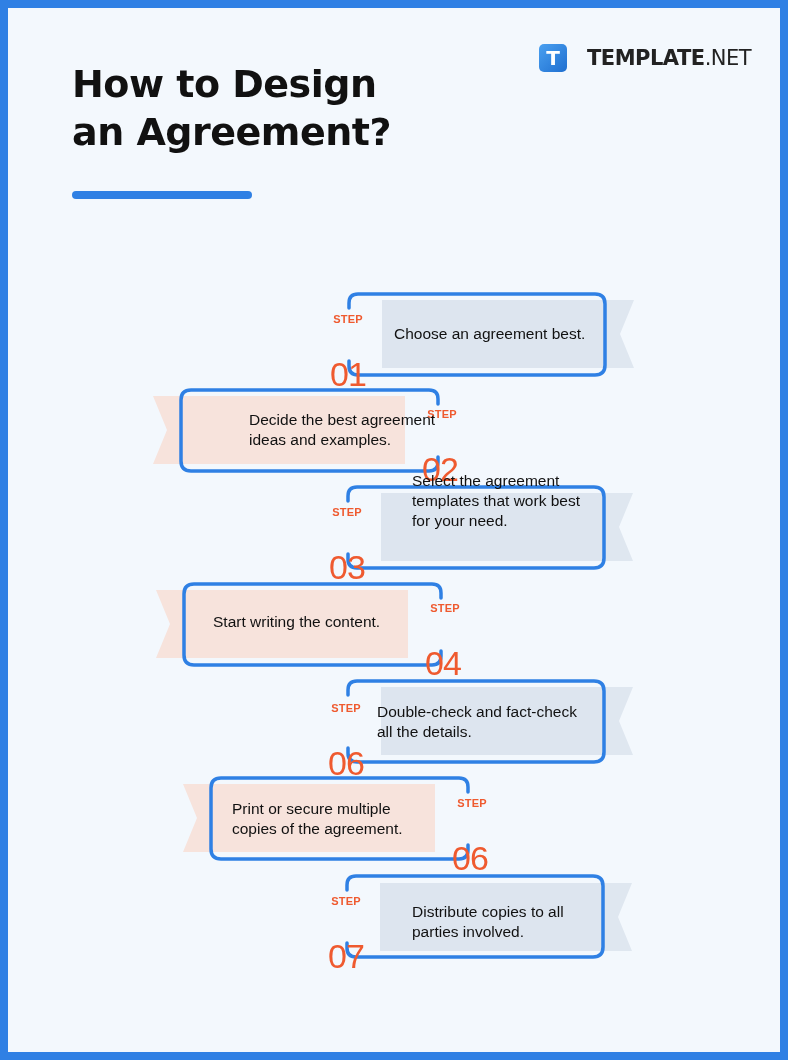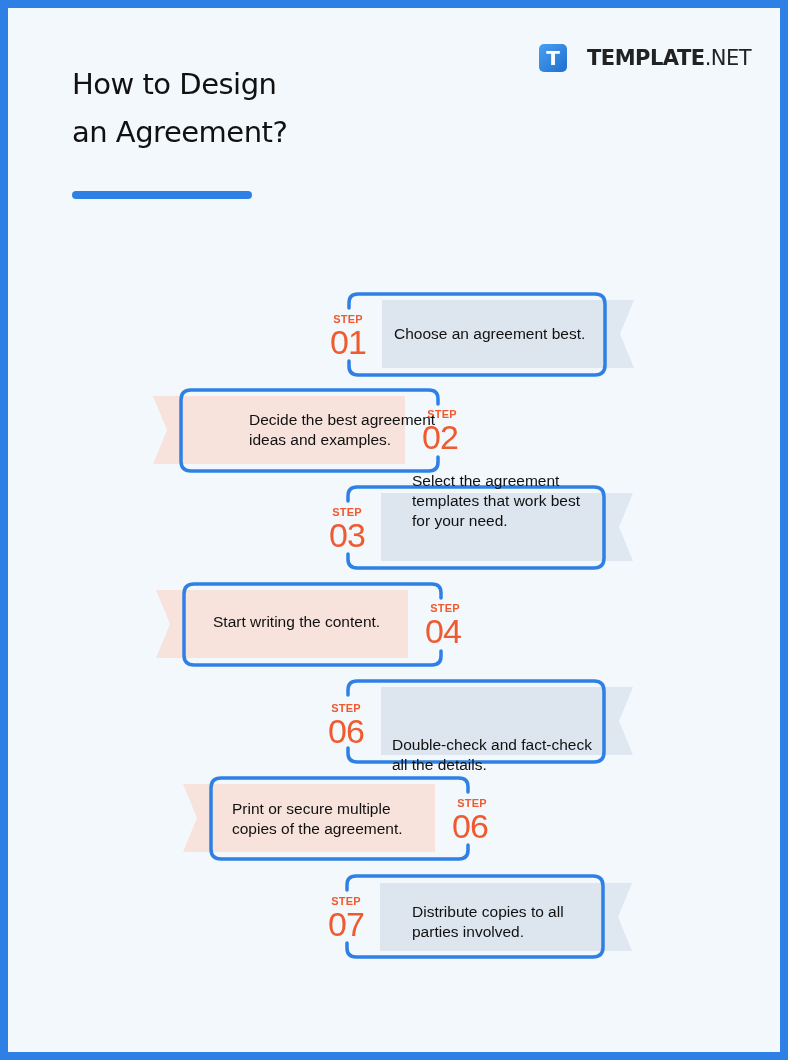--- a/index.html
+++ b/index.html
@@ -1,29 +1,29 @@
 <!DOCTYPE html>
 <html><head>
 <meta charset="utf-8">
 <style>
   html, body { margin:0; padding:0; }
   body { width:788px; height:1060px; position:relative; background:#ffffff; font-family:"Liberation Sans", sans-serif; overflow:hidden; }
   .frame { position:absolute; left:0; top:0; width:788px; height:1060px; box-sizing:border-box; border:8px solid #2f80e4; background:#f3f8fd; }
-  .title { position:absolute; left:72px; top:60px; font-family:"DejaVu Sans", sans-serif; font-weight:normal; font-size:29px; line-height:48px; color:#111; letter-spacing:-0.5px; }
+  .title { position:absolute; left:72px; top:60px; font-family:"DejaVu Sans", sans-serif; font-weight:bold; font-size:38px; line-height:48px; color:#111; letter-spacing:-0.5px; }
   .underline { position:absolute; left:72px; top:191px; width:180px; height:8px; border-radius:4px; background:#2f80e4; }
   .logo { position:absolute; left:539px; top:44px; display:flex; align-items:center; }
   .logo-mark { width:28px; height:28px; border-radius:5px; background:linear-gradient(135deg,#4aa0f0,#1f6fd0); color:#fff; font-family:"DejaVu Sans", sans-serif; font-weight:bold; font-size:20px; display:flex; align-items:center; justify-content:center; }
   .logo-text { margin-left:20px; font-family:"DejaVu Sans", sans-serif; font-size:21px; color:#222; letter-spacing:-0.5px; }
   .logo-text b { font-weight:bold; }
   .logo-net { font-weight:normal; }
   .step { position:absolute; }
   .step svg { position:absolute; left:0; top:0; overflow:visible; }
   .step-text { position:absolute; font-size:15.5px; line-height:20px; color:#111; font-family:"Liberation Sans", sans-serif; }
   .step-label { position:absolute; font-size:11px; font-weight:bold; color:#ef5a2f; width:40px; text-align:center; letter-spacing:0.2px; }
-  .step-num { position:absolute; font-size:34px; font-weight:normal; color:#ef5a2f; width:44px; text-align:center; line-height:34px; letter-spacing:-1px; }
+  .step-num { position:absolute; font-size:34px; font-weight:normal; color:#ef5a2f; width:44px; text-align:center; line-height:34px; letter-spacing:-1px;margin-top:32px; }
 </style>
 </head>
 <body>
 
 <div class="frame"></div>
 
 <div class="logo">
   <div class="logo-mark">T</div>
   <div class="logo-text"><b>TEMPLATE</b><span class="logo-net">.NET</span></div>
 </div>
@@ -77,21 +77,21 @@
 </div>
 
 <div class="step" style="left:0;top:0;">
   <svg width="788" height="1060">
     <polygon points="381,687 633,687 619,721 633,755 381,755" fill="#dfe7f0"></polygon>
     <rect x="381" y="687" width="221" height="68" fill="#dde5ef"></rect>
     <path d="M348,695 L348,690 Q348,681 357,681 L594,681 Q604,681 604,691 L604,752 Q604,762 594,762 L357,762 Q348,762 348,753 L348,748" fill="none" stroke="#2f80e4" stroke-width="3.5" stroke-linecap="round"></path>
   </svg>
   <div class="step-label" style="left:326px;top:702px;">STEP</div>
   <div class="step-num" style="left:324px;top:714px;">06</div>
-  <div class="step-text" style="left:392px;top:702px;width:215px;margin-top:33px;">Double-check and fact-check all the details.</div>
+  <div class="step-text" style="left:377px;top:702px;width:215px;">Double-check and fact-check all the details.</div>
 </div>
 
 <div class="step" style="left:0;top:0;">
   <svg width="788" height="1060">
     <polygon points="183,784 435,784 435,852 183,852 197,818" fill="#f7e3dc"></polygon>
     <path d="M468,792 L468,787 Q468,778 459,778 L221,778 Q211,778 211,788 L211,849 Q211,859 221,859 L459,859 Q468,859 468,850 L468,845" fill="none" stroke="#2f80e4" stroke-width="3.5" stroke-linecap="round"></path>
   </svg>
   <div class="step-label" style="left:452px;top:797px;">STEP</div>
   <div class="step-num" style="left:448px;top:809px;">06</div>
   <div class="step-text" style="left:232px;top:799px;width:200px;">Print or secure multiple copies of the agreement.</div>

